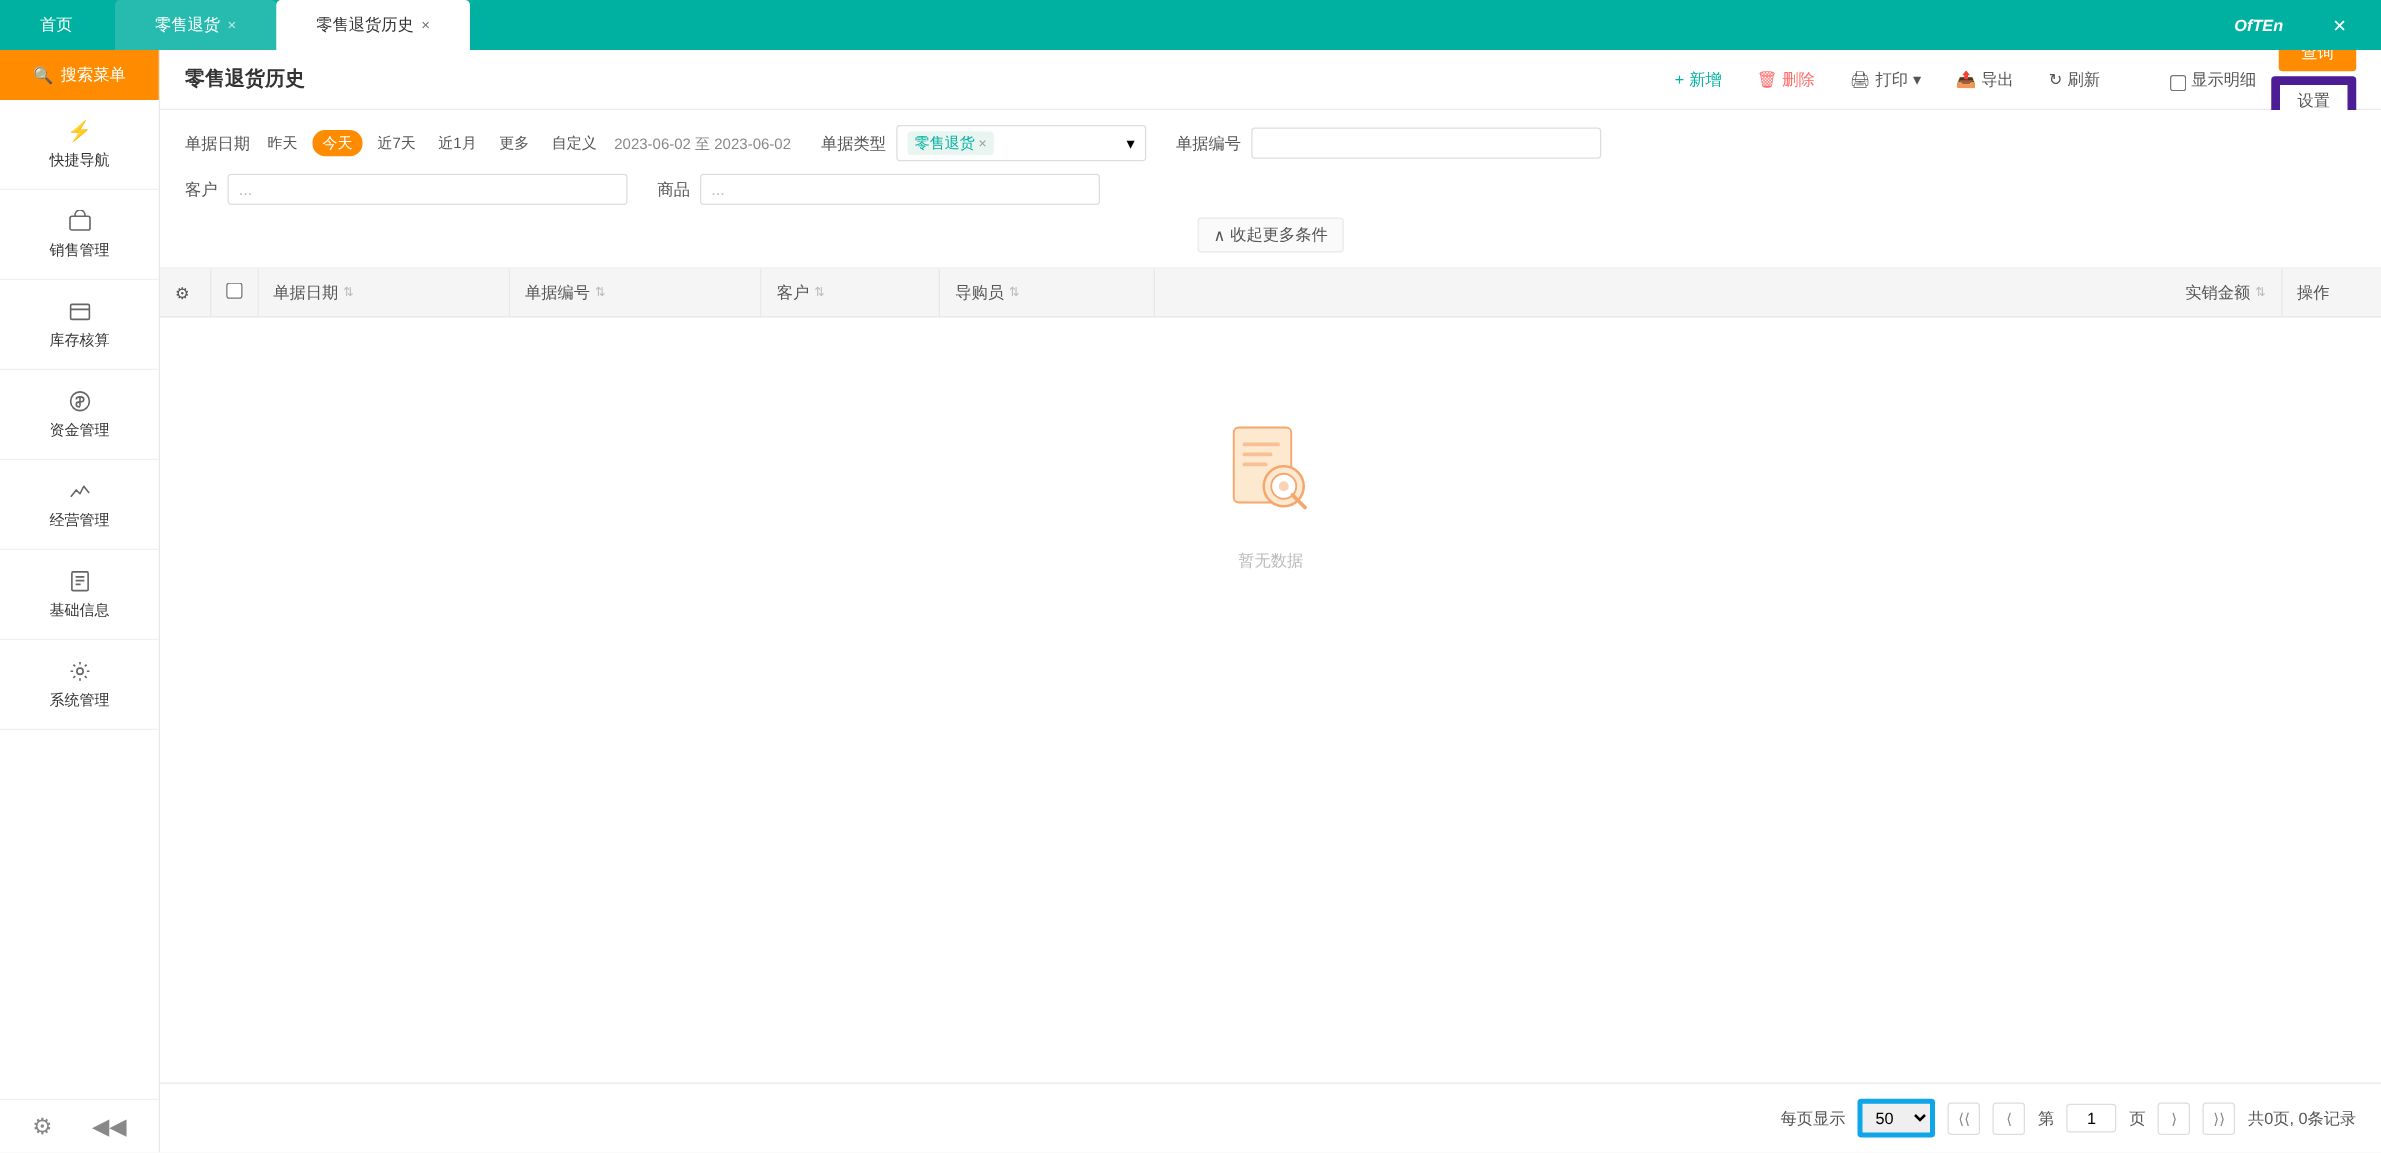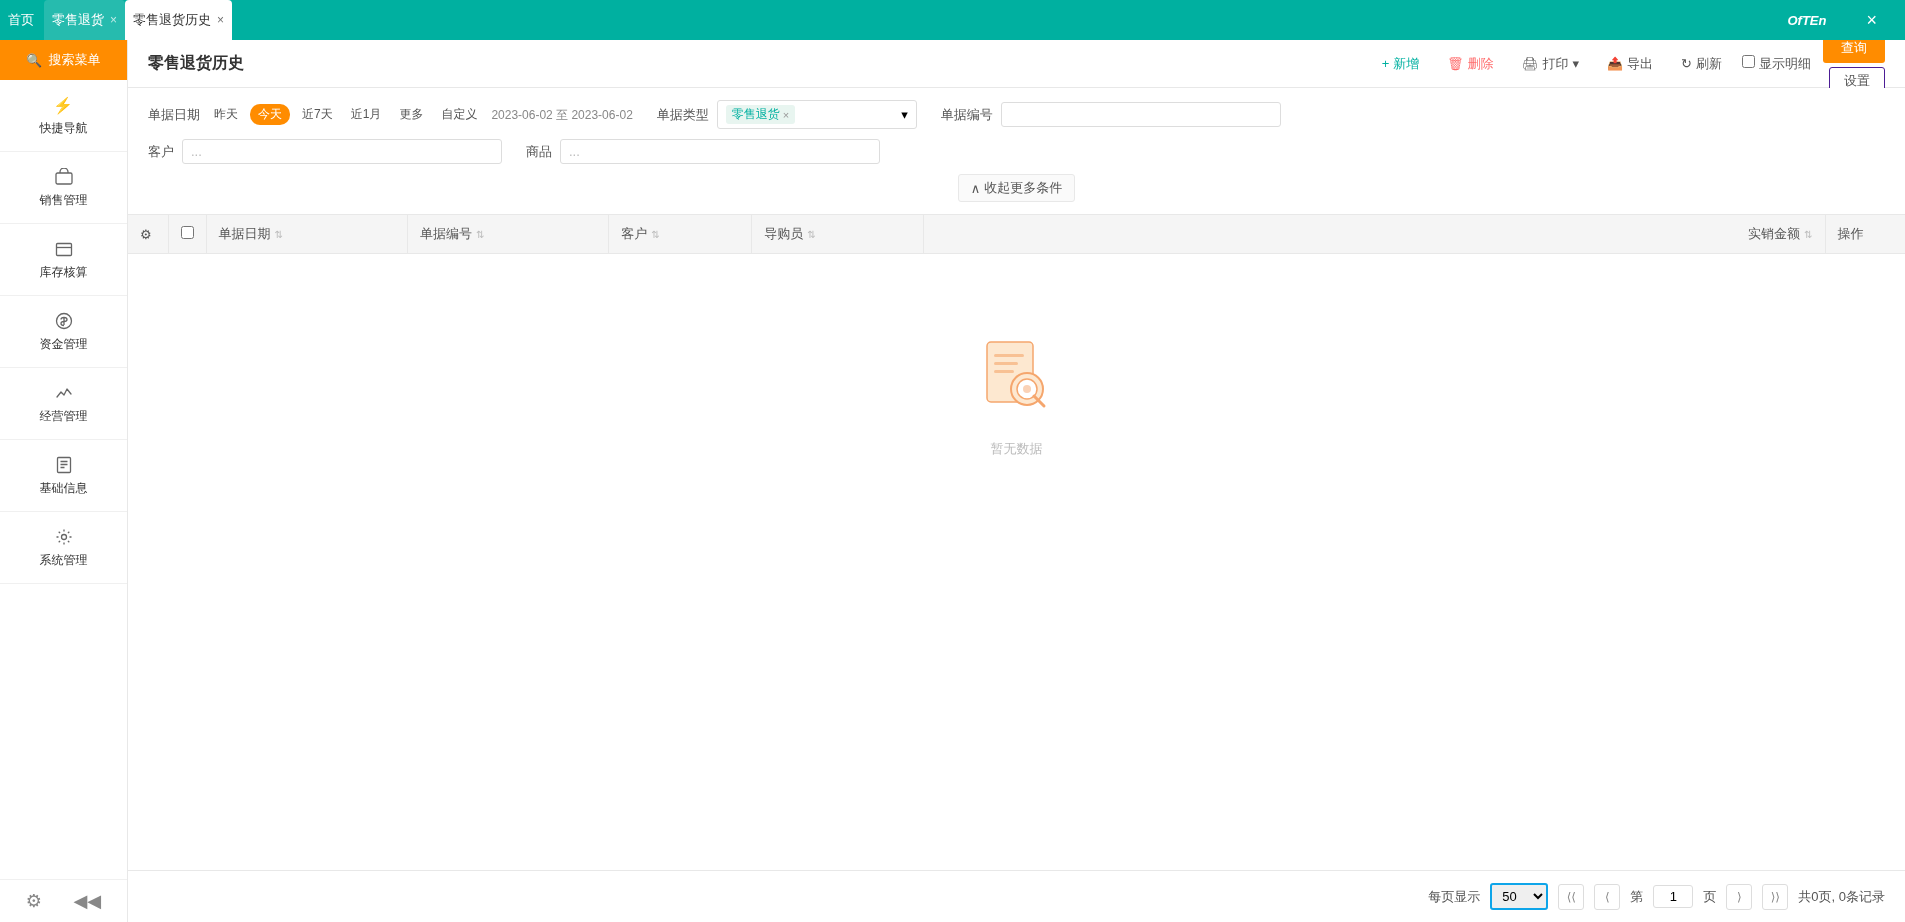--- a/index.html
+++ b/index.html
@@ -16,21 +16,21 @@
     }
     .top-bar-tabs {
       display: flex;
       align-items: stretch;
       height: 100%;
       flex: 1;
     }
     .tab-item {
       display: flex;
       align-items: center;
-      padding: 0 8px;
+      padding: 0 32px;
       font-size: 13px;
       color: #fff;
       cursor: pointer;
       height: 100%;
       gap: 6px;
       white-space: nowrap;
     }
     .tab-item.home {
       background: transparent;
     }
@@ -176,33 +176,34 @@
       color: #fff;
       border: none;
       padding: 6px 18px;
       border-radius: 3px;
       font-size: 13px;
       cursor: pointer;
     }
     .btn-settings {
       background: #fff;
       color: #555;
-      border: 1px solid #4c1d95;
+      border: 7px solid #4c1d95;
       padding: 4px 14px;
       border-radius: 3px;
       font-size: 13px;
       cursor: pointer;
       display: block;
     }
     .display-toggle {
       display: flex;
-      align-items: flex-start;
+      align-items: flex-end;
       gap: 4px;
       font-size: 13px;
       color: #555;
+      margin-left: 36px;
     }
 
     
     .filter-area {
       background: #fff;
       padding: 12px 20px;
       border-bottom: 1px solid #e8e8e8;
       flex-shrink: 0;
     }
     .filter-row {
@@ -368,21 +369,21 @@
       justify-content: flex-end;
       padding: 12px 20px;
       background: #fff;
       border-top: 1px solid #e8e8e8;
       gap: 10px;
       font-size: 13px;
       color: #555;
       flex-shrink: 0;
     }
     .page-size-select {
-      border: 2px solid #0ea5e9;
+      border: 4px solid #0ea5e9;
       border-radius: 3px;
       padding: 3px 6px;
       font-size: 13px;
     }
     .page-nav-btn {
       border: 1px solid #ddd;
       background: #fff;
       border-radius: 3px;
       width: 26px;
       height: 26px;

